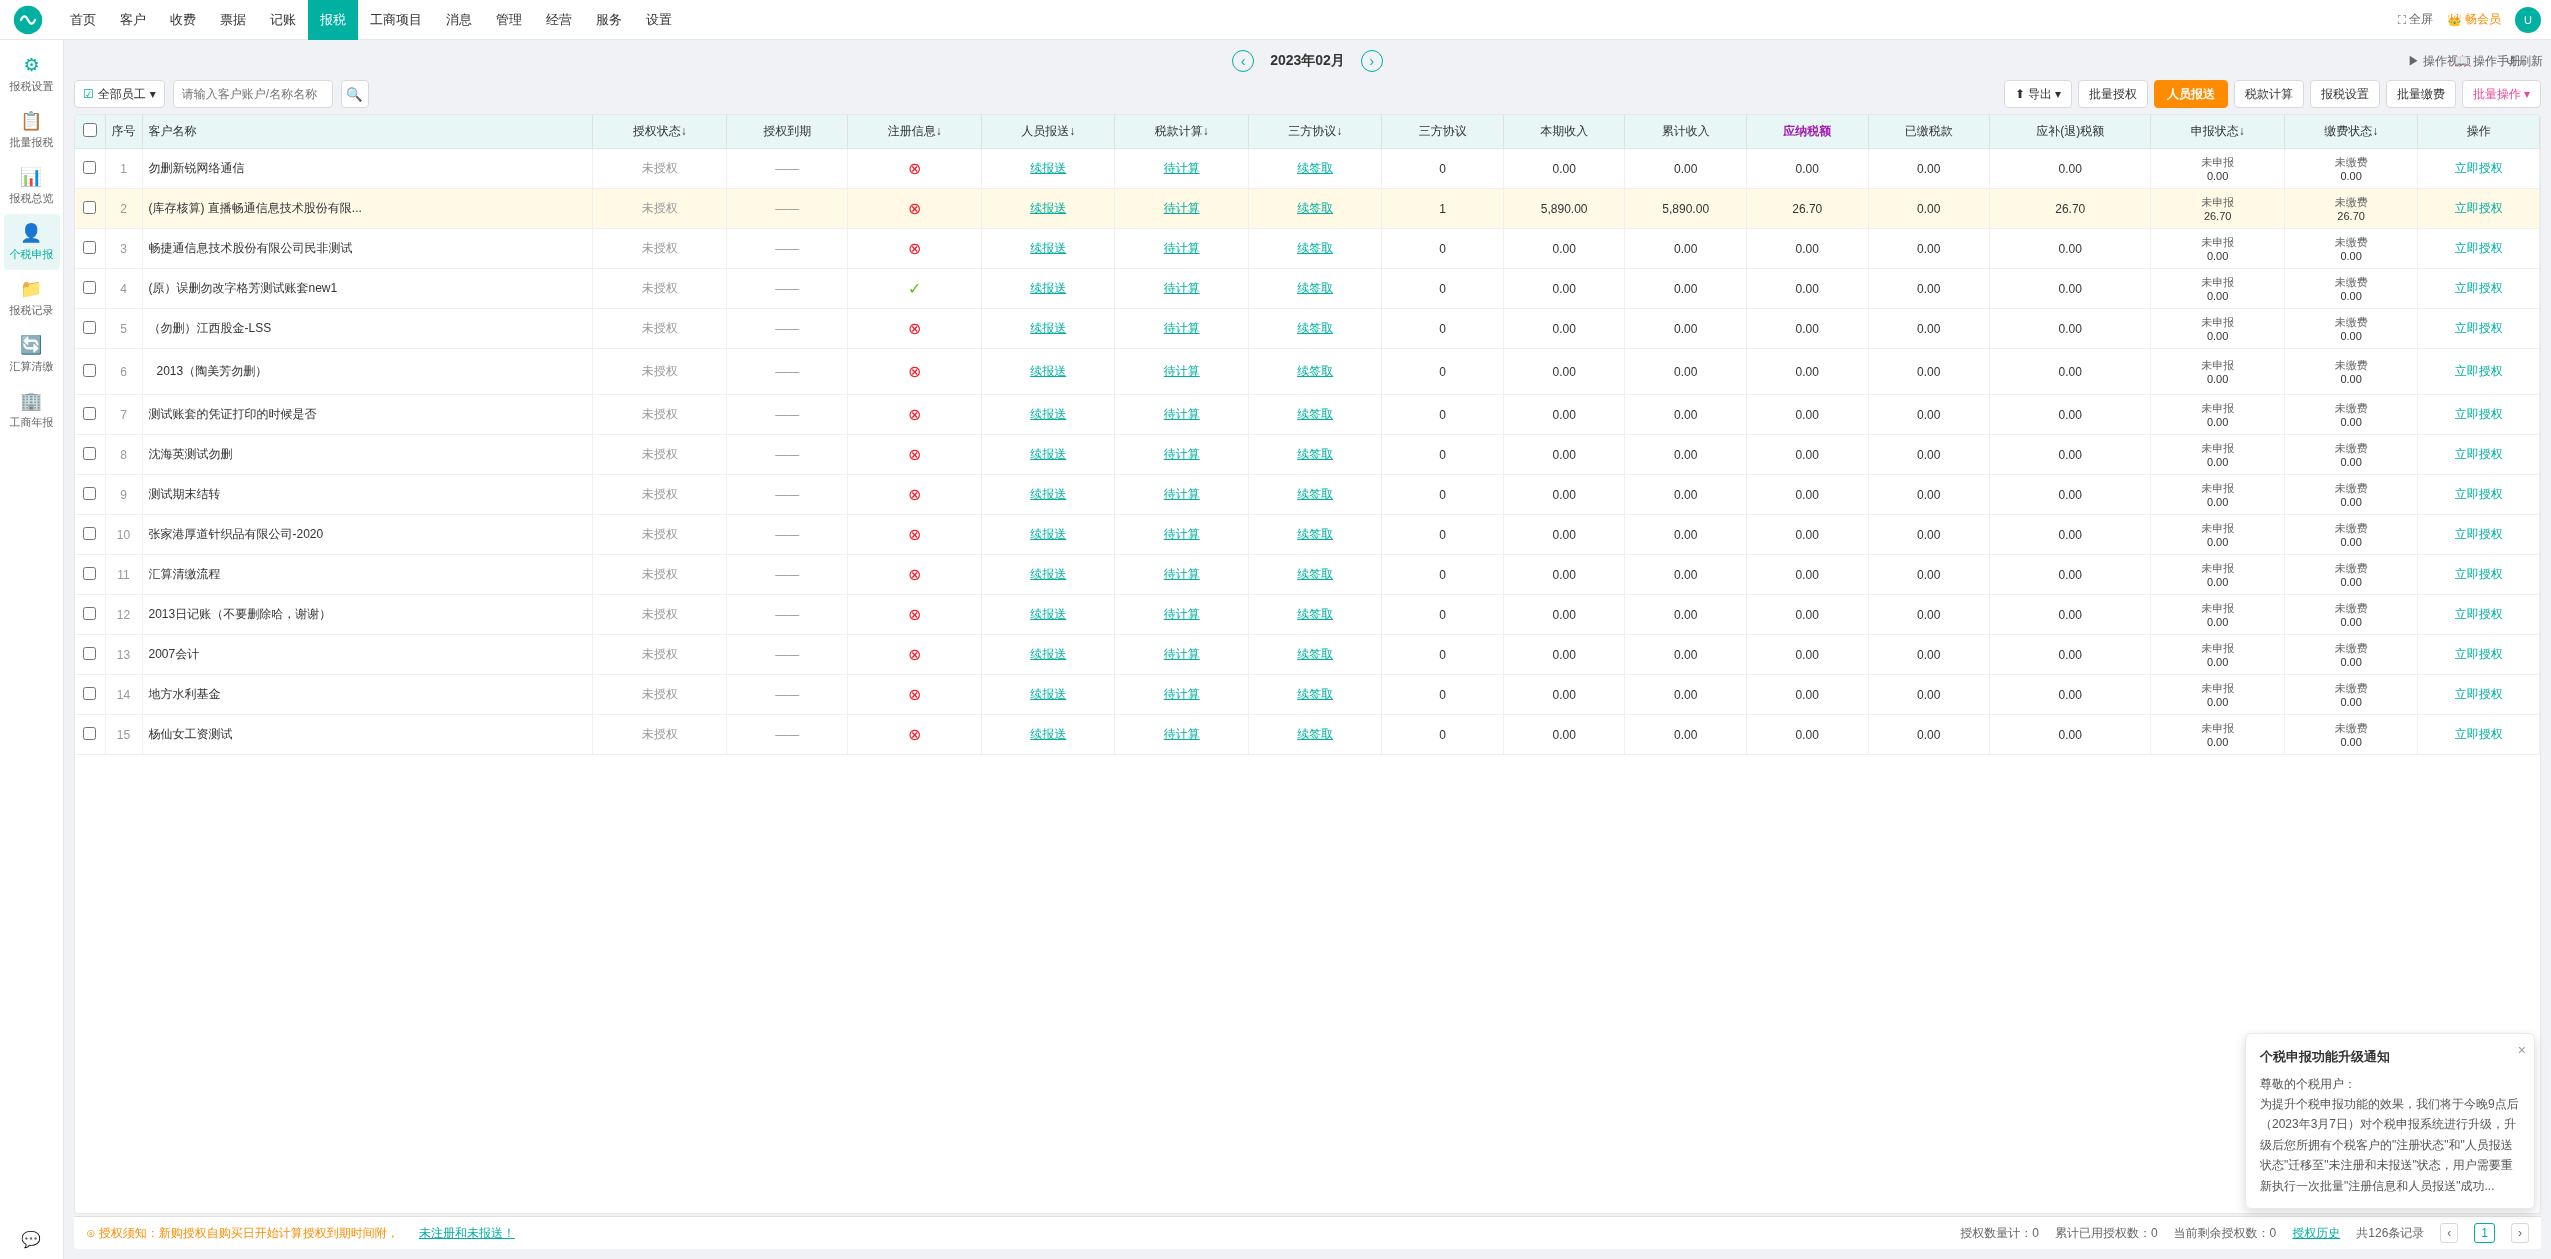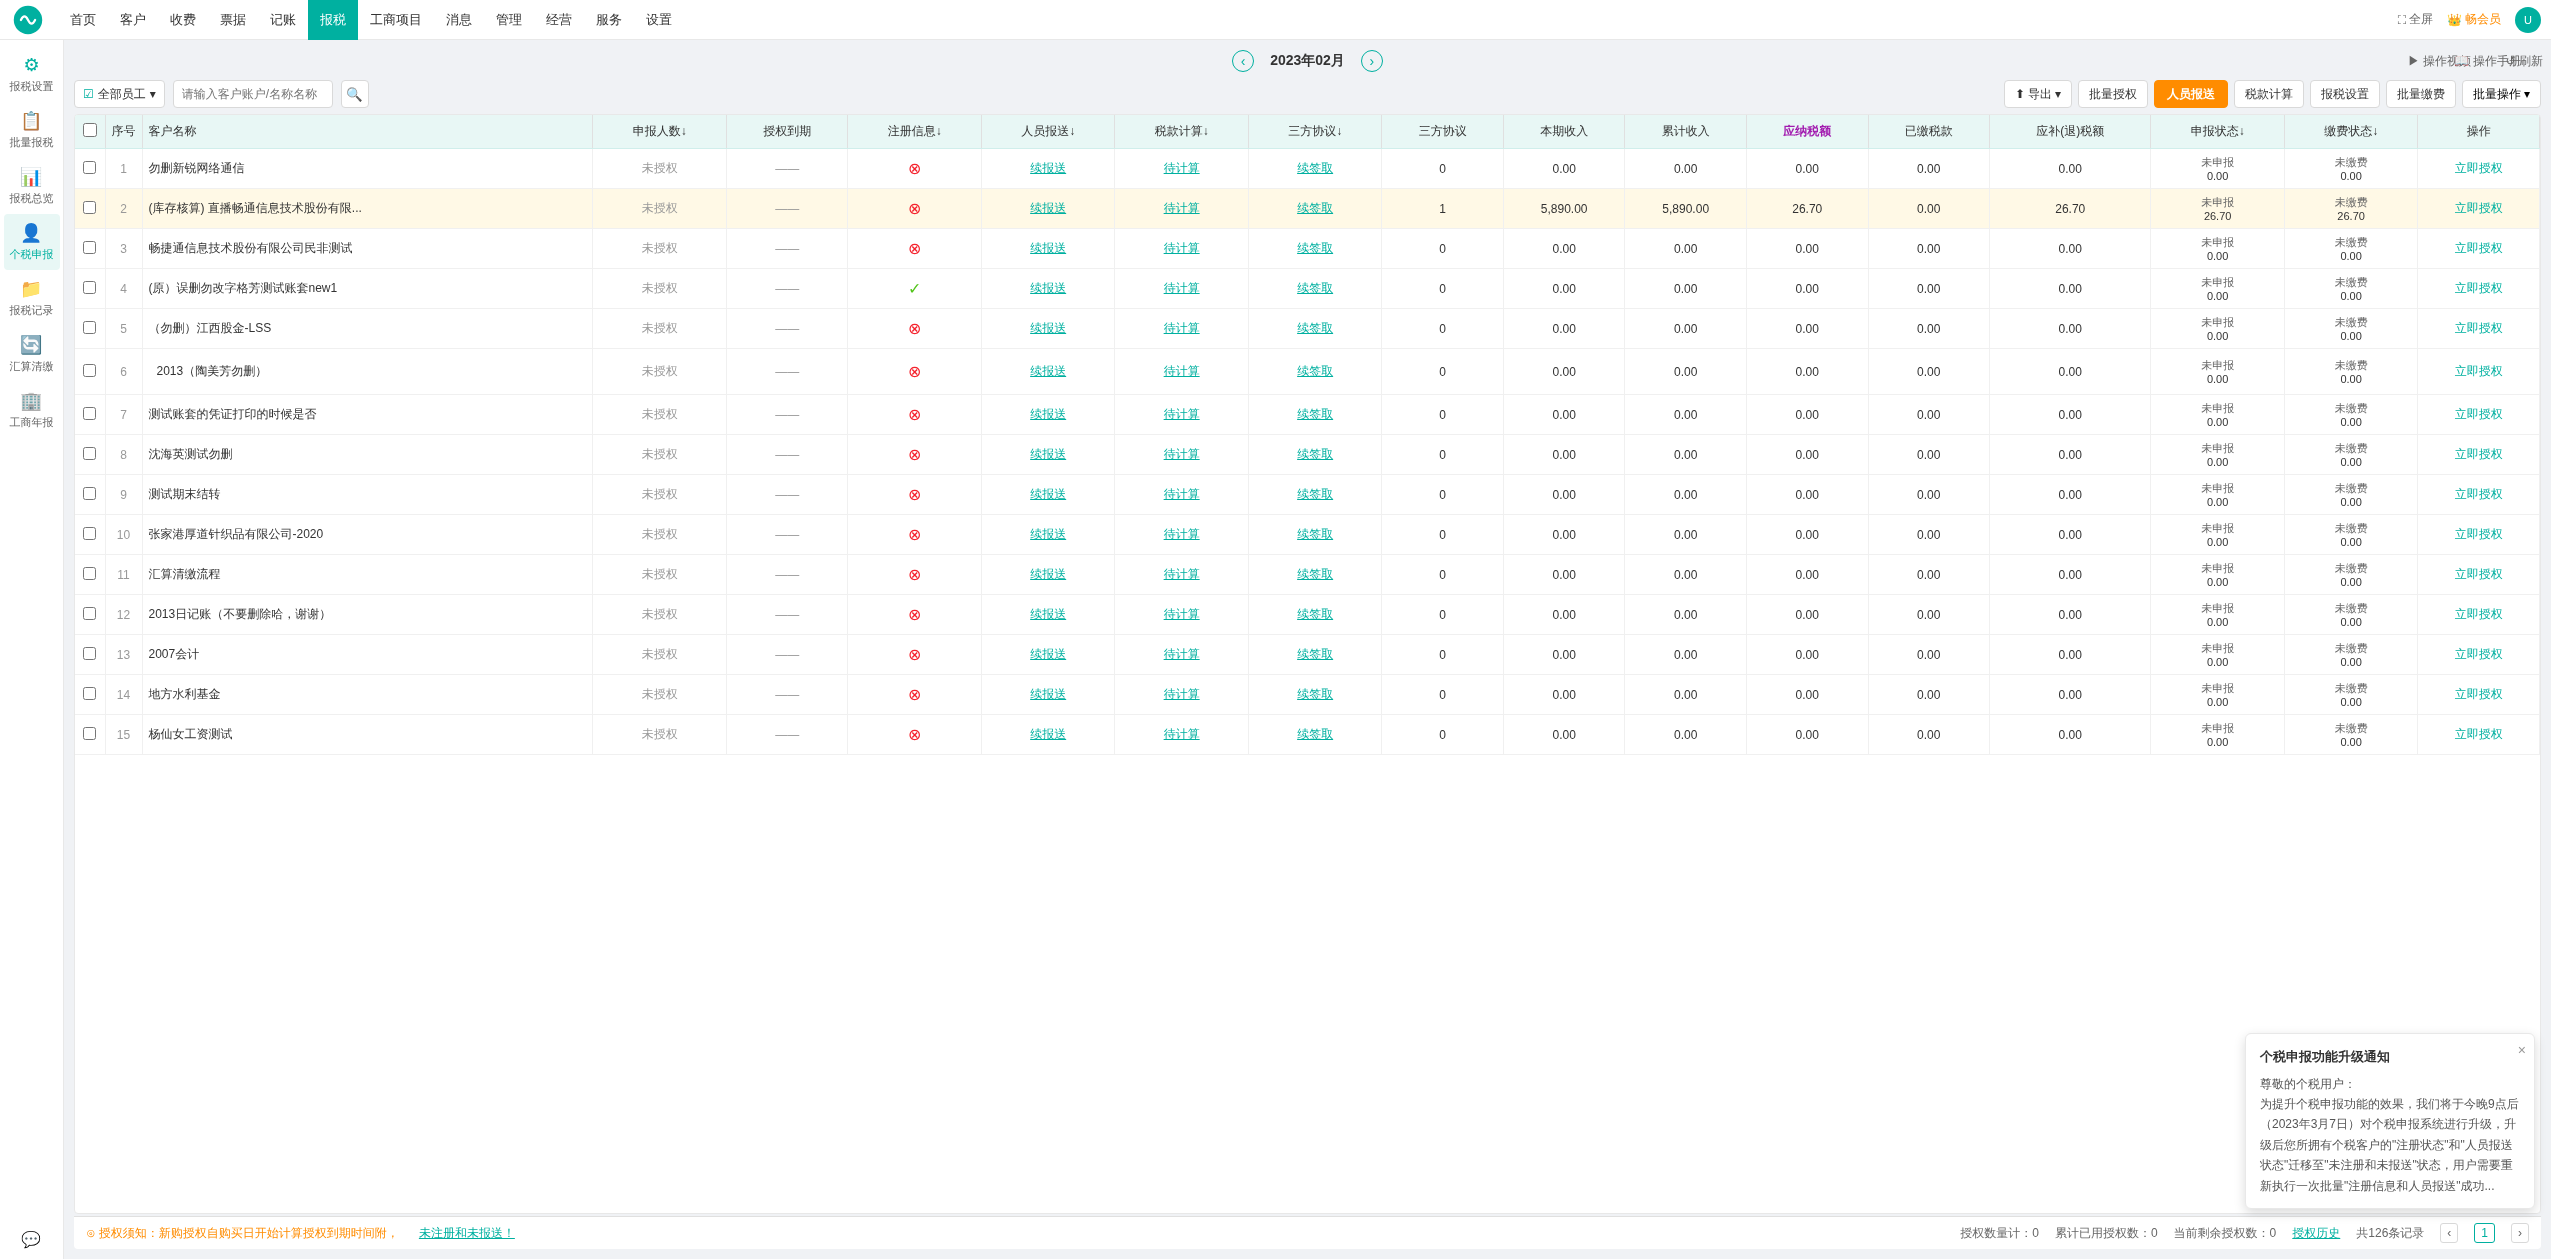--- a/index.html
+++ b/index.html
@@ -123,35 +123,35 @@
         <button style="height:28px;padding:0 10px;border-radius:4px;border:1px solid #d9d9d9;background:#fff;font-size:12px;cursor:pointer;color:#333;display:flex;align-items:center;gap:3px;">
           <span>⬆</span>
           <span>导出</span>
           <span>▾</span>
         </button>
         <button style="height:28px;padding:0 10px;border-radius:4px;border:1px solid #d9d9d9;background:#fff;font-size:12px;cursor:pointer;color:#333;">批量授权</button>
         <button style="height:28px;padding:0 12px;border-radius:4px;border:1px solid #ff8c00;background:#ff8c00;font-size:12px;cursor:pointer;color:#fff;font-weight:bold;">人员报送</button>
         <button style="height:28px;padding:0 10px;border-radius:4px;border:1px solid #d9d9d9;background:#fff;font-size:12px;cursor:pointer;color:#333;">税款计算</button>
         <button style="height:28px;padding:0 10px;border-radius:4px;border:1px solid #d9d9d9;background:#fff;font-size:12px;cursor:pointer;color:#333;">报税设置</button>
         <button style="height:28px;padding:0 10px;border-radius:4px;border:1px solid #d9d9d9;background:#fff;font-size:12px;cursor:pointer;color:#333;">批量缴费</button>
-        <button style="height:28px;padding:0 10px;border-radius:4px;border:1px solid #d9d9d9;background:#fff;font-size:12px;cursor:pointer;color:#000000;display:flex;align-items:center;gap:3px;">
+        <button style="height:28px;padding:0 10px;border-radius:4px;border:1px solid #d9d9d9;background:#fff;font-size:12px;cursor:pointer;color:#ec4899;display:flex;align-items:center;gap:3px;">
           <span>批量操作</span>
           <span>▾</span>
         </button>
       </div>
     </div>
 
     <div style="flex:1;overflow-y:auto;background:#fff;border-radius:4px;border:1px solid #e8e8e8;">
       <table style="width:100%;border-collapse:collapse;font-size:12px;">
         <thead>
           <tr style="background:#e8f7f5;">
             <th style="padding:8px 6px;width:30px;border-bottom:1px solid #d0eeeb;border-right:1px solid #e0e0e0;"><input type="checkbox" class="checkbox" style=""></th>
             <th style="padding:8px 6px;text-align:center;font-weight:normal;color:#333;border-bottom:1px solid #d0eeeb;border-right:1px solid #e0e0e0;width:36px;">序号</th>
             <th style="padding:8px 6px;text-align:left;font-weight:normal;color:#333;border-bottom:1px solid #d0eeeb;border-right:1px solid #e0e0e0;min-width:180px;">客户名称</th>
-            <th style="padding:8px 6px;text-align:center;font-weight:normal;color:#333;border-bottom:1px solid #d0eeeb;border-right:1px solid #e0e0e0;">申报人数↓</th>
+            <th style="padding:8px 6px;text-align:center;font-weight:normal;color:#333;border-bottom:1px solid #d0eeeb;border-right:1px solid #e0e0e0;">授权状态↓</th>
             <th style="padding:8px 6px;text-align:center;font-weight:normal;color:#333;border-bottom:1px solid #d0eeeb;border-right:1px solid #e0e0e0;">授权到期</th>
             <th style="padding:8px 6px;text-align:center;font-weight:normal;color:#333;border-bottom:1px solid #d0eeeb;border-right:1px solid #e0e0e0;">注册信息↓</th>
             <th style="padding:8px 6px;text-align:center;font-weight:normal;color:#333;border-bottom:1px solid #d0eeeb;border-right:1px solid #e0e0e0;">人员报送↓</th>
             <th style="padding:8px 6px;text-align:center;font-weight:normal;color:#333;border-bottom:1px solid #d0eeeb;border-right:1px solid #e0e0e0;">税款计算↓</th>
             <th style="padding:8px 6px;text-align:center;font-weight:normal;color:#333;border-bottom:1px solid #d0eeeb;border-right:1px solid #e0e0e0;">三方协议↓</th>
             <th style="padding:8px 6px;text-align:center;font-weight:normal;color:#333;border-bottom:1px solid #d0eeeb;border-right:1px solid #e0e0e0;">三方协议</th>
             <th style="padding:8px 6px;text-align:center;font-weight:normal;color:#333;border-bottom:1px solid #d0eeeb;border-right:1px solid #e0e0e0;">本期收入</th>
             <th style="padding:8px 6px;text-align:center;font-weight:normal;color:#333;border-bottom:1px solid #d0eeeb;border-right:1px solid #e0e0e0;">累计收入</th>
             <th style="padding:8px 6px;text-align:center;font-weight:bold;color:#a21caf;border-bottom:1px solid #d0eeeb;border-right:1px solid #e0e0e0;">应纳税额</th>
             <th style="padding:8px 6px;text-align:center;font-weight:normal;color:#333;border-bottom:1px solid #d0eeeb;border-right:1px solid #e0e0e0;">已缴税款</th>

